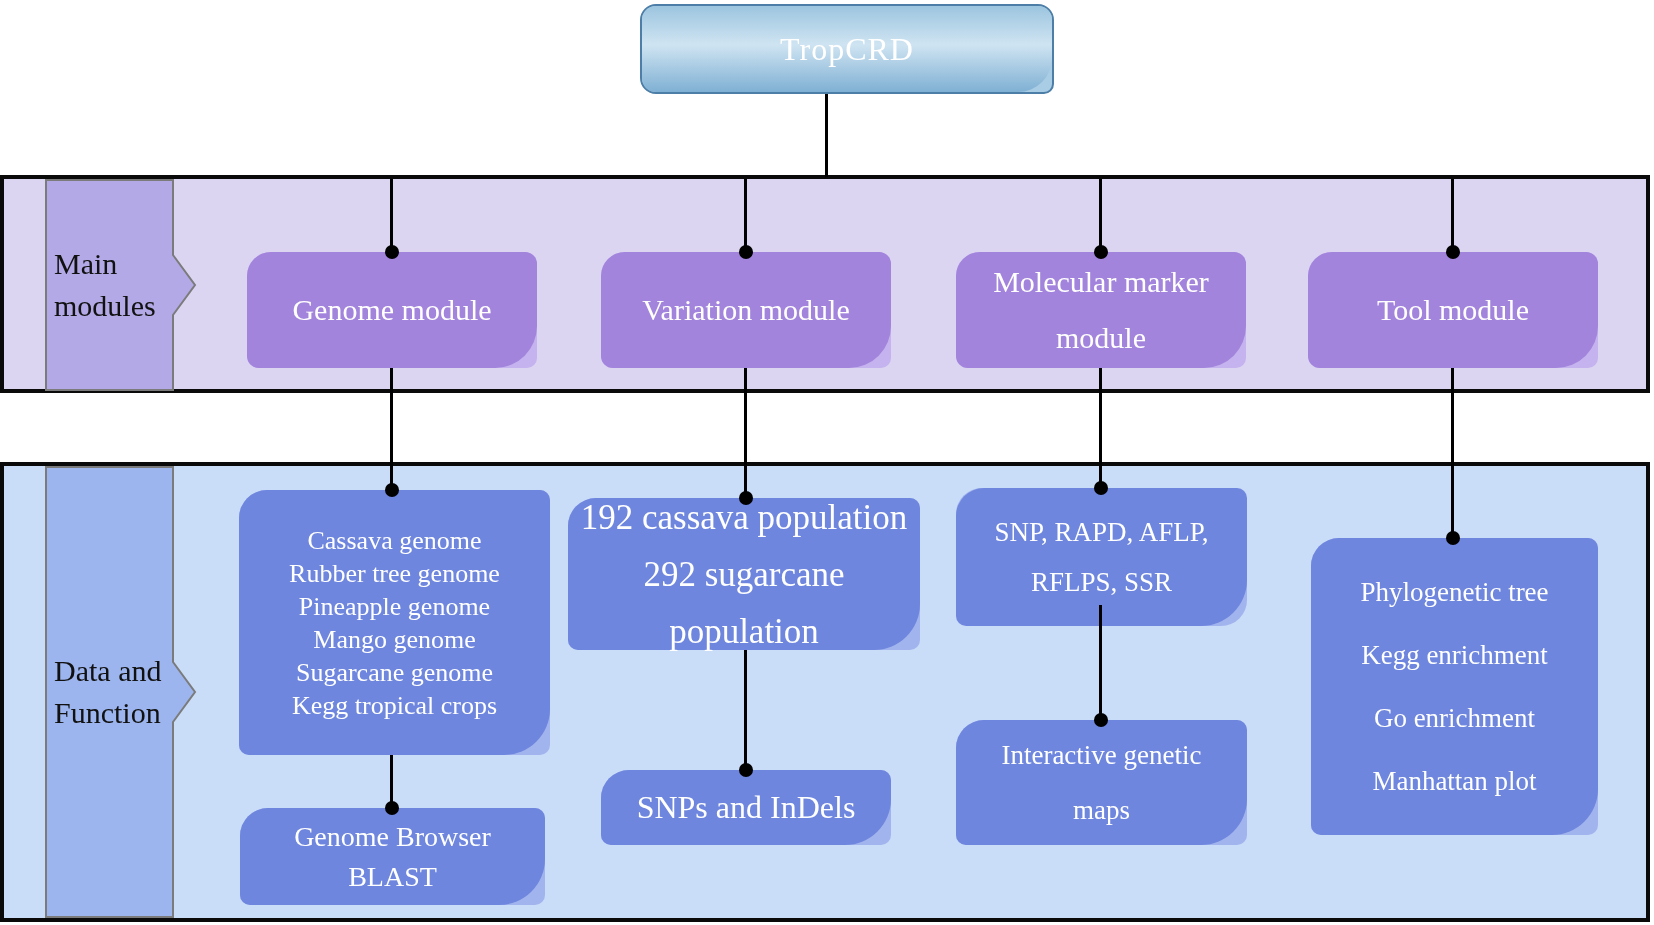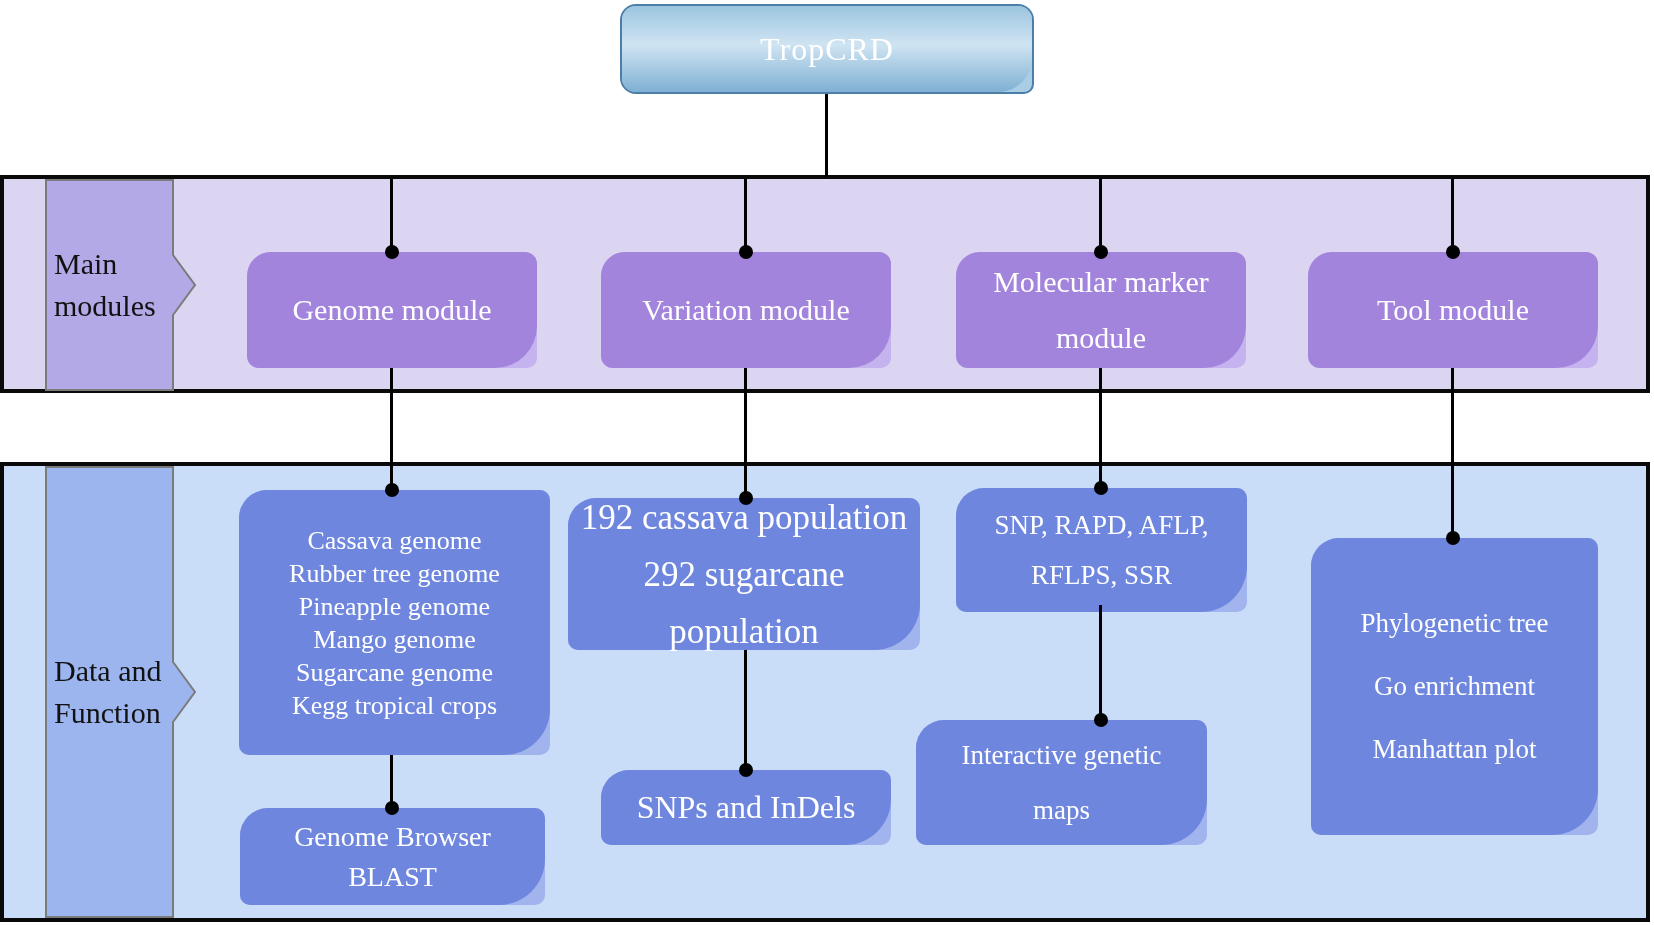--- a/index.html
+++ b/index.html
@@ -44,21 +44,21 @@
   .line { display:block; }
 </style>
 </head>
 <body>
 
 <div class="canvas">
 
   <div class="band band-main"></div>
   <div class="band band-data"></div>
 
-  <div class="node root-node" style="left:620px; top:4px; width:414px; height:90px;">
+  <div class="node root-node" style="left:640px; top:4px; width:414px; height:90px;">
     <div class="inner">
         <span>TropCRD</span>
       </div>
   </div>
 
   <div class="vline" style="left:825px; top:94px; height:83px;"></div>
 
   <div class="tag" style="left:2px; top:179px; width:152px; height:212px;">
     <svg width="152" height="212" viewBox="0 0 152 212">
       <path d="M1 1 H128 V76 L150 106 L128 136 V211 H1 Z" fill="#b3a9e6" stroke="#7b7b7b" stroke-width="2"></path>
@@ -143,38 +143,39 @@
   </div>
   <div class="node data-node" style="left:601px; top:770px; width:290px; height:75px;">
     <div class="inner" style="font-size:32px;">
       <span>SNPs and InDels</span>
     </div>
   </div>
   <div class="vline" style="left:744px; top:650px; height:120px;"></div>
   <div class="dot" style="left:739px; top:491px;"></div>
   <div class="dot" style="left:739px; top:763px;"></div>
 
-  <div class="node data-node" style="left:956px; top:488px; width:291px; height:124px;">
+  <div class="node data-node" style="left:956px; top:488px; width:291px; height:138px;border-radius:26px;">
     <div class="inner" style="font-size:27px; line-height:50px;">
       <span>SNP, RAPD, AFLP,</span>
       <span>RFLPS, SSR</span>
     </div>
   </div>
-  <div class="node data-node" style="left:916px; top:720px; width:291px; height:125px;">
+  <div class="node data-node" style="left:956px; top:720px; width:291px; height:125px;">
     <div class="inner" style="font-size:27px; line-height:55px;">
       <span>Interactive genetic</span>
       <span>maps</span>
     </div>
   </div>
   <div class="vline" style="left:1099px; top:605px; height:115px;"></div>
   <div class="dot" style="left:1094px; top:481px;"></div>
   <div class="dot" style="left:1094px; top:713px;"></div>
 
   <div class="node data-node" style="left:1311px; top:538px; width:287px; height:297px;">
     <div class="inner" style="font-size:27px; line-height:63px;">
       <span>Phylogenetic tree</span>
+      <span>Kegg enrichment</span>
       <span>Go enrichment</span>
       <span>Manhattan plot</span>
     </div>
   </div>
   <div class="dot" style="left:1446px; top:531px;"></div>
 
 </div>
 
 </body></html>

